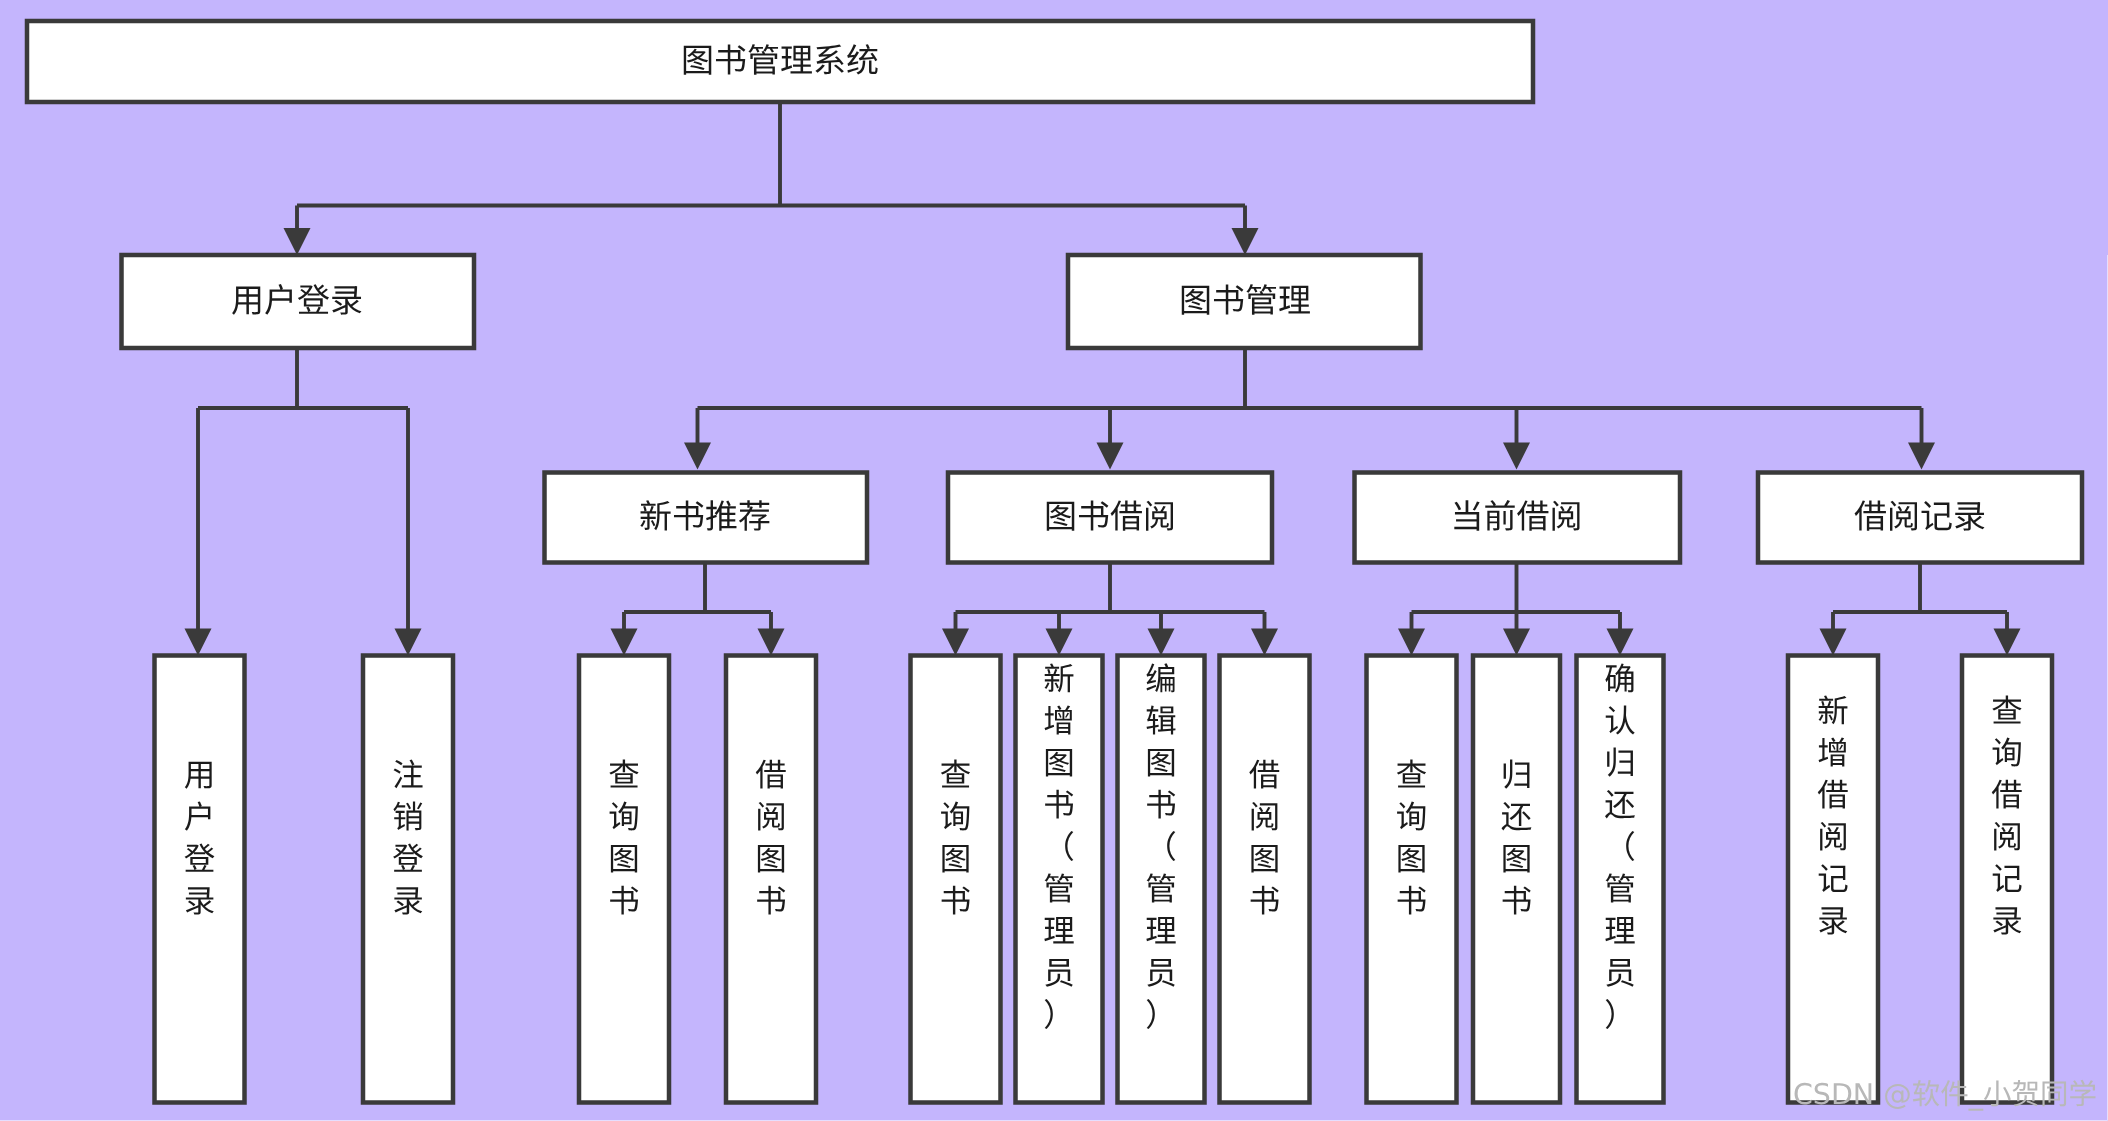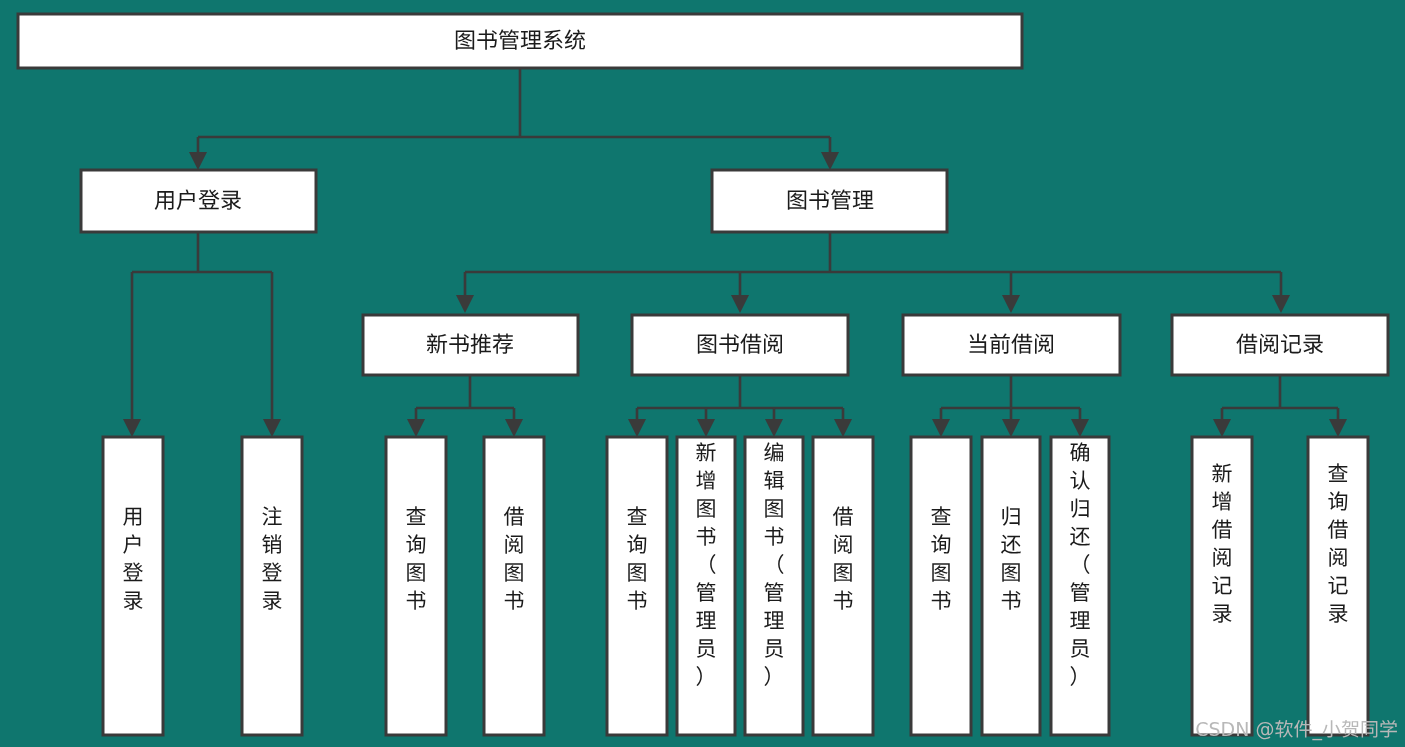--- a/index.html
+++ b/index.html
@@ -11,21 +11,21 @@
   body {
     width: 1405px;
     height: 747px;
     overflow: hidden;
     font-family: "DejaVu Sans", "Liberation Sans", sans-serif;
   }
   #diagram-root {
     position: relative;
     width: 1405px;
     height: 747px;
-    background: #0f766e;
+    background: #c4b5fd;
   }
   svg.diagram-canvas {
     display: block;
     width: 1405px;
     height: 747px;
   }
   .node-box {
     fill: #ffffff;
     stroke: #3a3a3a;
     stroke-width: 3;

